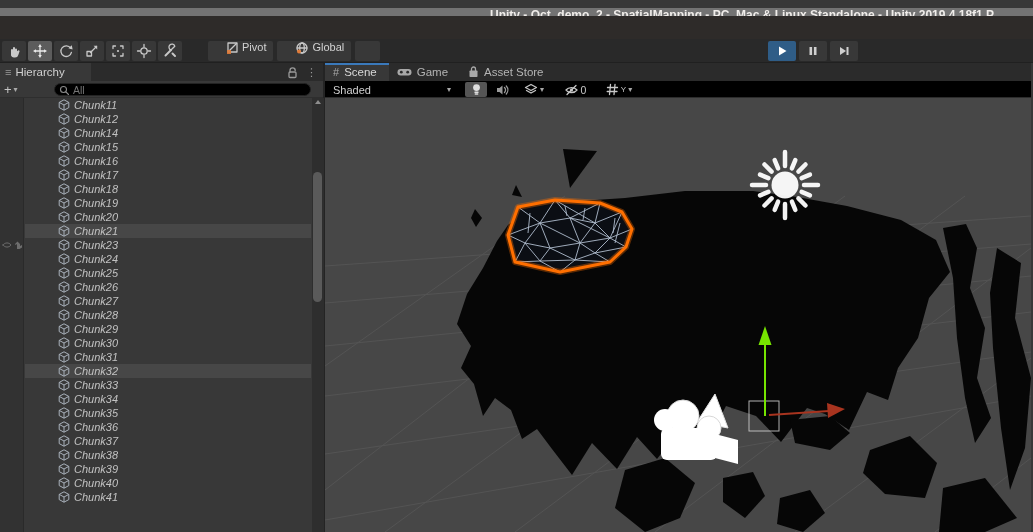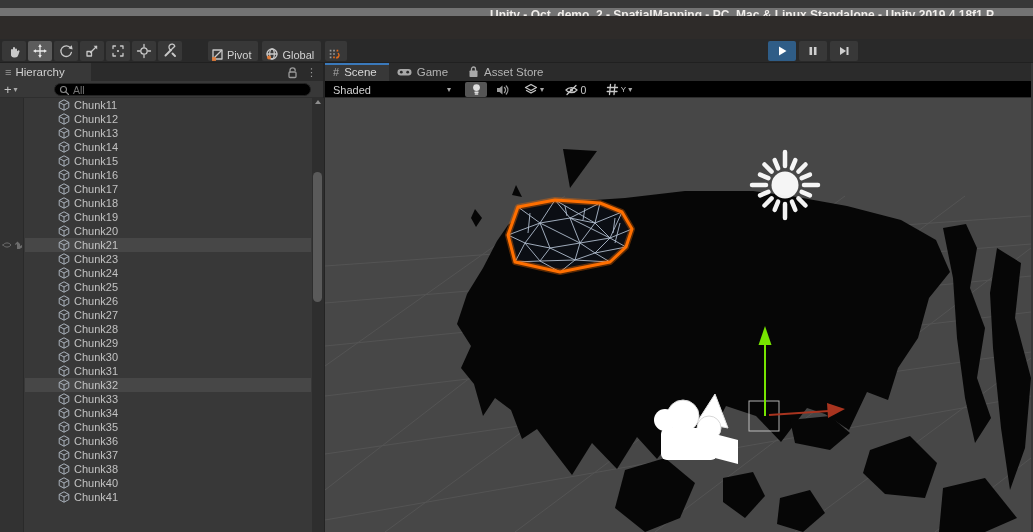--- a/index.html
+++ b/index.html
@@ -21,21 +21,21 @@
   
   .toolbar { position:absolute; top:39px; left:0; width:1033px; height:24px;
     background:#292929; border-bottom:1px solid #202020; }
   .toolgroup { position:absolute; left:2px; top:2px; display:flex; gap:2px; }
   .tbtn { width:24px; height:20px; background:#383838; border-radius:2px;
     display:flex; align-items:center; justify-content:center; }
   .tbtn.active { background:#5c5c5c; }
   .tbtn svg { display:block; }
   .pgroup { position:absolute; left:208px; top:2px; display:flex; gap:4px; }
   .pbtn { height:20px; background:#383838; border-radius:2px; color:#d2d2d2;
-    font-size:11px; display:flex; align-items:flex-end; padding:0 7px 0 3px; gap:3px; }
+    font-size:11px; display:flex; align-items:flex-start; padding:0 7px 0 18px; gap:3px; }
   .snapbtn { width:22px; }
   .playgroup { position:absolute; left:768px; top:2px; display:flex; gap:3px; }
   .playbtn { width:28px; height:20px; background:#383838; border-radius:2px;
     display:flex; align-items:center; justify-content:center; }
   .playbtn.active { background:#2f5d87; }
 
   
   .main { position:absolute; top:63px; left:0; width:1033px; height:469px; display:flex; }
 
   
@@ -54,21 +54,21 @@
   .addbtn .caret { font-size:8px; color:#a8a8a8; }
   .searchbox { position:absolute; left:54px; top:2px; width:257px; height:13px;
     background:#000000; border:1px solid #232323; border-radius:7px; }
   .searchbox input { position:absolute; left:18px; top:0; width:230px; height:11px;
     background:transparent; border:none; outline:none; font-size:10.5px; color:#9a9a9a;
     font-family:"Liberation Sans", sans-serif; }
   .searchbox .mag { position:absolute; left:4px; top:1px; }
   .hlist { position:absolute; top:35px; left:0; width:325px; height:434px; overflow:hidden; }
   .gutter { position:absolute; left:0; top:0; width:24px; height:434px; background:#323232;
     border-right:1px solid #2a2a2a; }
-  .rows { position:absolute; left:25px; top:0; width:286px; }
+  .rows { position:absolute; left:25px; top:0; width:286px;font-style:italic; }
   .hrow { height:14px; display:flex; align-items:center; padding-left:33px; gap:4px;
     font-size:11px; color:#c2c2c2; }
   .hrow.selected { background:#474747; }
   .hrow svg { flex:none; }
   .gutter-icons { position:absolute; left:2px; top:140px; height:14px; display:flex;
     align-items:center; gap:2px; opacity:.65; }
   .hscroll { position:absolute; right:1px; top:0; width:12px; height:434px; background:#2e2e2e; }
   .hscroll .uparrow { position:absolute; top:2px; left:3px; width:0; height:0;
     border-left:3px solid transparent; border-right:3px solid transparent; border-bottom:4px solid #8d8d8d; }
   .hscroll .thumb { position:absolute; top:74px; left:1px; width:9px; height:130px;
@@ -270,27 +270,20 @@
                 <polygon fill="none" stroke="#a9b1bb" stroke-width="1" points="6,0.8 10.8,3.4 10.8,8.6 6,11.2 1.2,8.6 1.2,3.4"></polygon>
                 <path fill="none" stroke="#a9b1bb" stroke-width="1" d="M1.2 3.4 L6 6 L10.8 3.4 M6 6 V11.2"></path>
               </svg>
               <span>Chunk12</span>
             </div>
             <div class="hrow">
               <svg width="12" height="12" viewBox="0 0 12 12">
                 <polygon fill="none" stroke="#a9b1bb" stroke-width="1" points="6,0.8 10.8,3.4 10.8,8.6 6,11.2 1.2,8.6 1.2,3.4"></polygon>
                 <path fill="none" stroke="#a9b1bb" stroke-width="1" d="M1.2 3.4 L6 6 L10.8 3.4 M6 6 V11.2"></path>
               </svg>
-              <span>Chunk13</span>
-            </div>
-            <div class="hrow">
-              <svg width="12" height="12" viewBox="0 0 12 12">
-                <polygon fill="none" stroke="#a9b1bb" stroke-width="1" points="6,0.8 10.8,3.4 10.8,8.6 6,11.2 1.2,8.6 1.2,3.4"></polygon>
-                <path fill="none" stroke="#a9b1bb" stroke-width="1" d="M1.2 3.4 L6 6 L10.8 3.4 M6 6 V11.2"></path>
-              </svg>
               <span>Chunk14</span>
             </div>
             <div class="hrow">
               <svg width="12" height="12" viewBox="0 0 12 12">
                 <polygon fill="none" stroke="#a9b1bb" stroke-width="1" points="6,0.8 10.8,3.4 10.8,8.6 6,11.2 1.2,8.6 1.2,3.4"></polygon>
                 <path fill="none" stroke="#a9b1bb" stroke-width="1" d="M1.2 3.4 L6 6 L10.8 3.4 M6 6 V11.2"></path>
               </svg>
               <span>Chunk15</span>
             </div>
             <div class="hrow">
@@ -439,20 +432,27 @@
                 <path fill="none" stroke="#a9b1bb" stroke-width="1" d="M1.2 3.4 L6 6 L10.8 3.4 M6 6 V11.2"></path>
               </svg>
               <span>Chunk37</span>
             </div>
             <div class="hrow">
               <svg width="12" height="12" viewBox="0 0 12 12">
                 <polygon fill="none" stroke="#a9b1bb" stroke-width="1" points="6,0.8 10.8,3.4 10.8,8.6 6,11.2 1.2,8.6 1.2,3.4"></polygon>
                 <path fill="none" stroke="#a9b1bb" stroke-width="1" d="M1.2 3.4 L6 6 L10.8 3.4 M6 6 V11.2"></path>
               </svg>
               <span>Chunk38</span>
+            </div>
+            <div class="hrow">
+              <svg width="12" height="12" viewBox="0 0 12 12">
+                <polygon fill="none" stroke="#a9b1bb" stroke-width="1" points="6,0.8 10.8,3.4 10.8,8.6 6,11.2 1.2,8.6 1.2,3.4"></polygon>
+                <path fill="none" stroke="#a9b1bb" stroke-width="1" d="M1.2 3.4 L6 6 L10.8 3.4 M6 6 V11.2"></path>
+              </svg>
+              <span>Chunk39</span>
             </div>
             <div class="hrow">
               <svg width="12" height="12" viewBox="0 0 12 12">
                 <polygon fill="none" stroke="#a9b1bb" stroke-width="1" points="6,0.8 10.8,3.4 10.8,8.6 6,11.2 1.2,8.6 1.2,3.4"></polygon>
                 <path fill="none" stroke="#a9b1bb" stroke-width="1" d="M1.2 3.4 L6 6 L10.8 3.4 M6 6 V11.2"></path>
               </svg>
               <span>Chunk40</span>
             </div>
             <div class="hrow">
               <svg width="12" height="12" viewBox="0 0 12 12">

